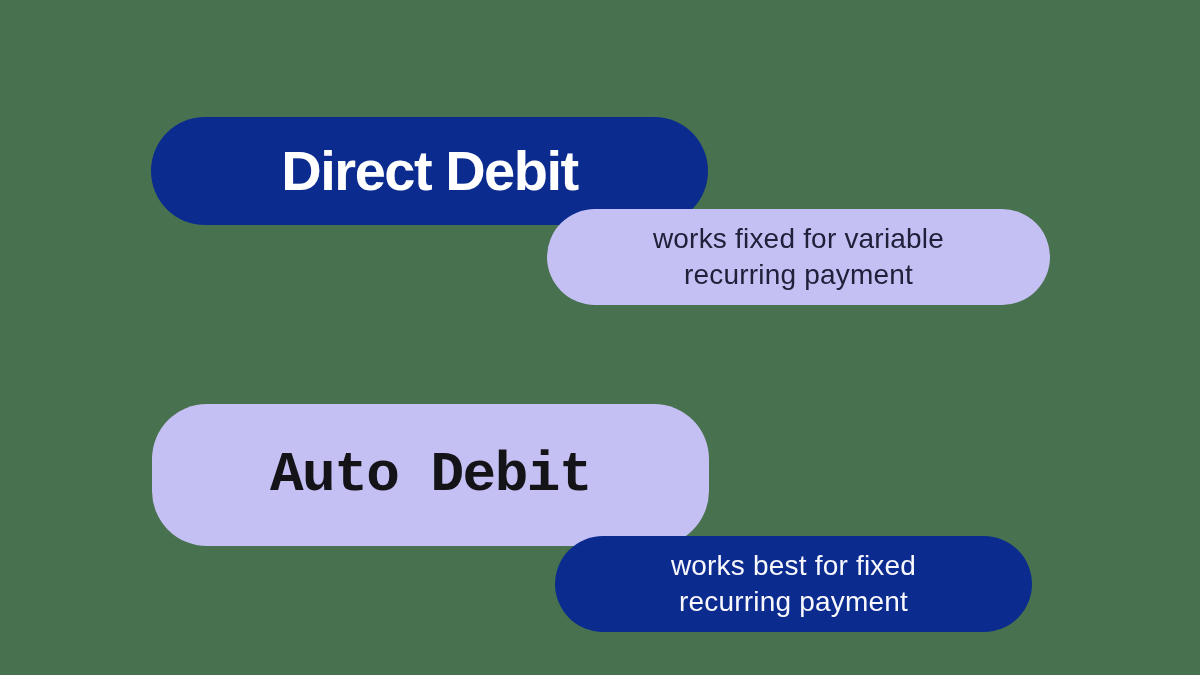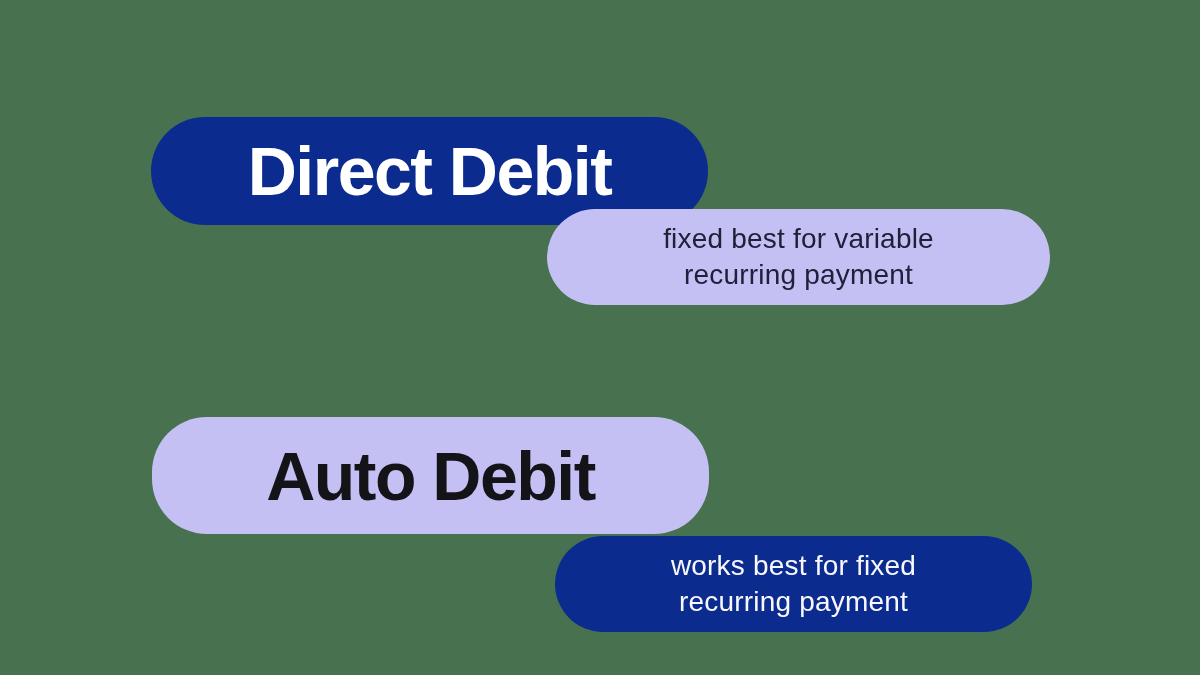--- a/index.html
+++ b/index.html
@@ -19,21 +19,21 @@
   .pill {
     position: absolute;
     display: flex;
     flex-direction: column;
     align-items: center;
     justify-content: center;
     box-sizing: border-box;
   }
   .pill-title {
     font-weight: 700;
-    font-size: 68px;
+    font-size: 56px;
     letter-spacing: -1.5px;
     line-height: 1;
     white-space: nowrap;
   }
   .pill-note {
     font-weight: 500;
     font-size: 28px;
     line-height: 36px;
     text-align: center;
     letter-spacing: 0.2px;
@@ -58,27 +58,28 @@
     top: 209px;
     width: 503px;
     height: 96px;
     border-radius: 48px;
     background: #C5C0F3;
     color: #20203A;
     z-index: 2;
   }
   .auto-debit-pill {
     left: 152px;
-    top: 417px;
+    top: 404px;
     width: 557px;
-    height: 117px;
+    height: 142px;
     border-radius: 55px;
     background: #C5C0F3;
     color: #131318;
     z-index: 1;
+    font-family: Liberation Mono, monospace;
   }
   .fixed-note-pill {
     left: 555px;
     top: 536px;
     width: 477px;
     height: 96px;
     border-radius: 48px;
     background: #0B2B8F;
     color: #F8F8FD;
     z-index: 2;
@@ -88,21 +89,21 @@
 <body>
 
 <div class="canvas">
 
   <div class="pill direct-debit-pill">
     <div class="pill-title">Direct Debit</div>
   </div>
 
   <div class="pill variable-note-pill">
     <div class="pill-note">
-      <span>fixed best for variable</span>
+      <span>works fixed for variable</span>
       <span>recurring payment</span>
     </div>
   </div>
 
   <div class="pill auto-debit-pill">
     <div class="pill-title">Auto Debit</div>
   </div>
 
   <div class="pill fixed-note-pill">
     <div class="pill-note">

